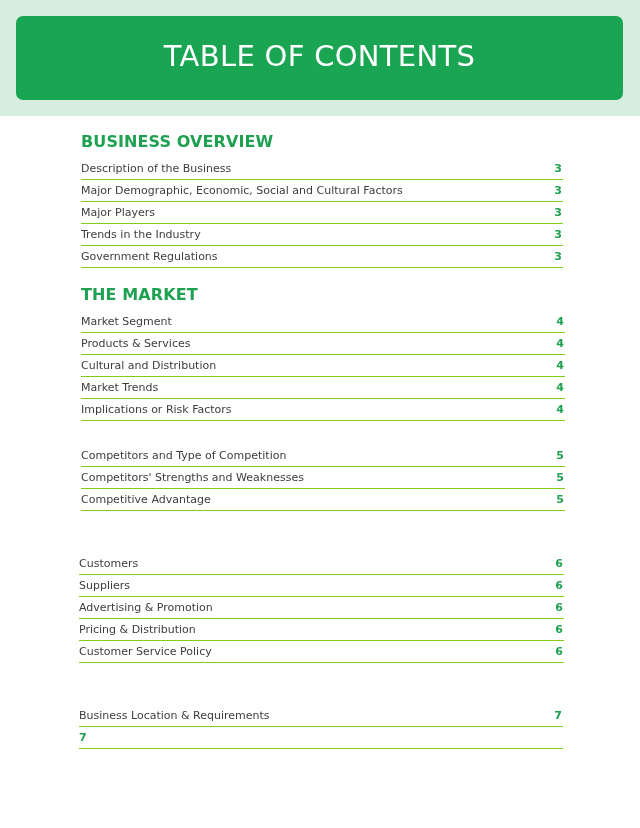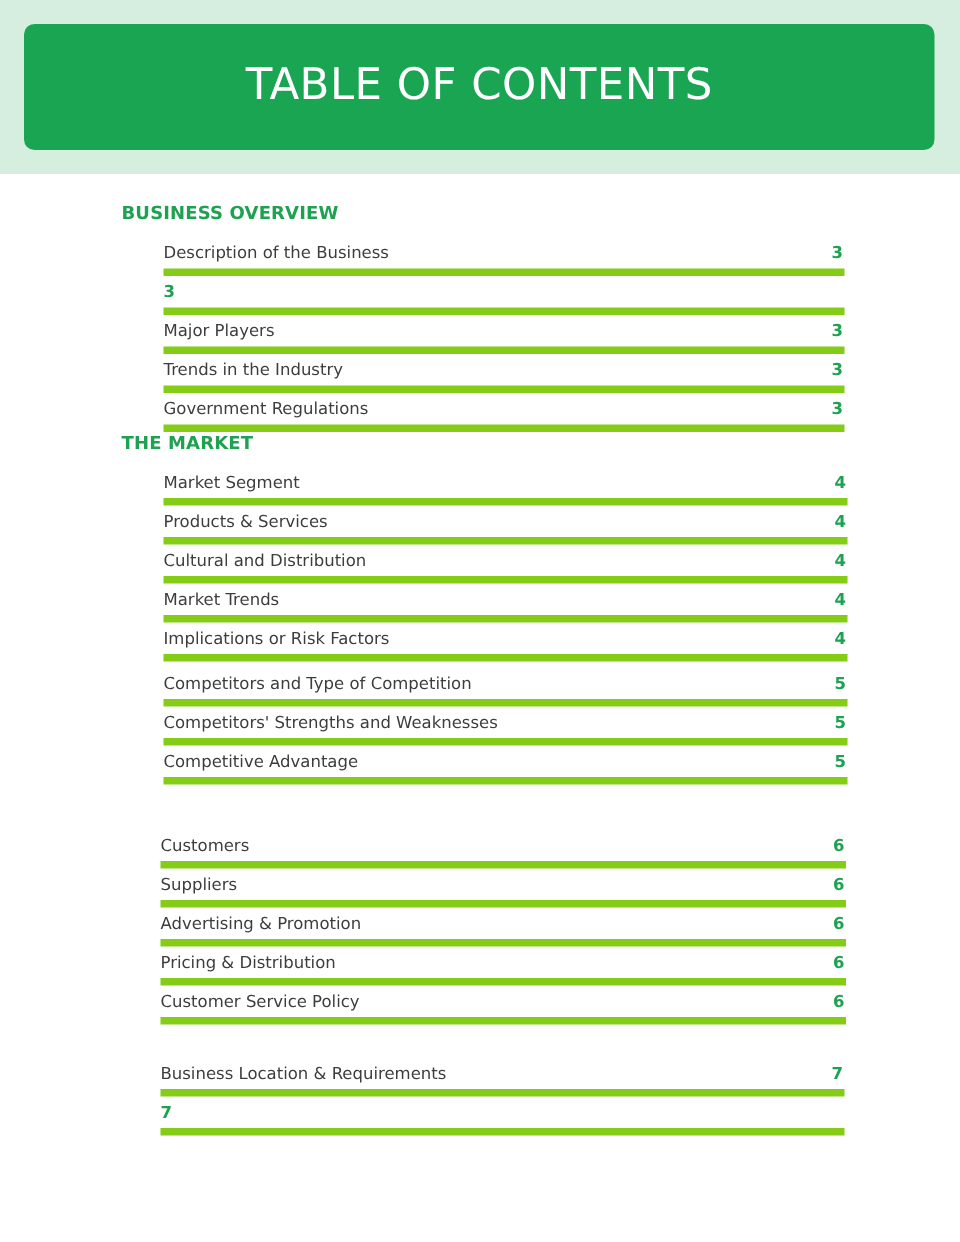--- a/index.html
+++ b/index.html
@@ -16,49 +16,49 @@
       position: absolute; left: 16px; top: 16px; width: 607px; height: 84px;
       background: #19a552; border-radius: 7px;
       display: flex; align-items: center; justify-content: center;
     }
     .title-box h1 {
       margin: 14px; color: #ffffff; font-size: 29px; font-weight: 500;
       letter-spacing: 0.3px; position: relative; top: -2px;
     }
     .section { position: absolute; width: 482px; }
     .section h2 {
-      margin: 0; color: #1fa152; font-size: 12px; font-weight: bold;
+      margin: 0; color: #1fa152; font-size: 16px; font-weight: bold;
       letter-spacing: 0.1px; height: 22px; line-height: 22px;
     }
     .rows { margin-top: 5px; }
     .row {
       display: flex; justify-content: space-between; align-items: center;
-      height: 21px; border-bottom: 5px solid #84cc16; font-size: 11px;
+      height: 21px; border-bottom: 1px solid #84cc16; font-size: 11px;
       color: #3d3d3d;
-      margin-left: 28px;
     }
     .row .page { color: #1fa152; font-weight: bold; font-size: 11px; padding-right: 1px; }
   </style>
 </head>
 <body>
 
 <div class="top-band">
   <div class="title-box">
     <h1>TABLE OF CONTENTS</h1>
   </div>
 </div>
 
 <div class="section" style="left:81px; top:131px;">
   <h2>BUSINESS OVERVIEW</h2>
   <div class="rows">
     <div class="row">
         <span>Description of the Business</span>
         <span class="page">3</span>
       </div>
     <div class="row">
+        <span>Major Demographic, Economic, Social and Cultural Factors</span>
         <span class="page">3</span>
       </div>
     <div class="row">
         <span>Major Players</span>
         <span class="page">3</span>
       </div>
     <div class="row">
         <span>Trends in the Industry</span>
         <span class="page">3</span>
       </div>

